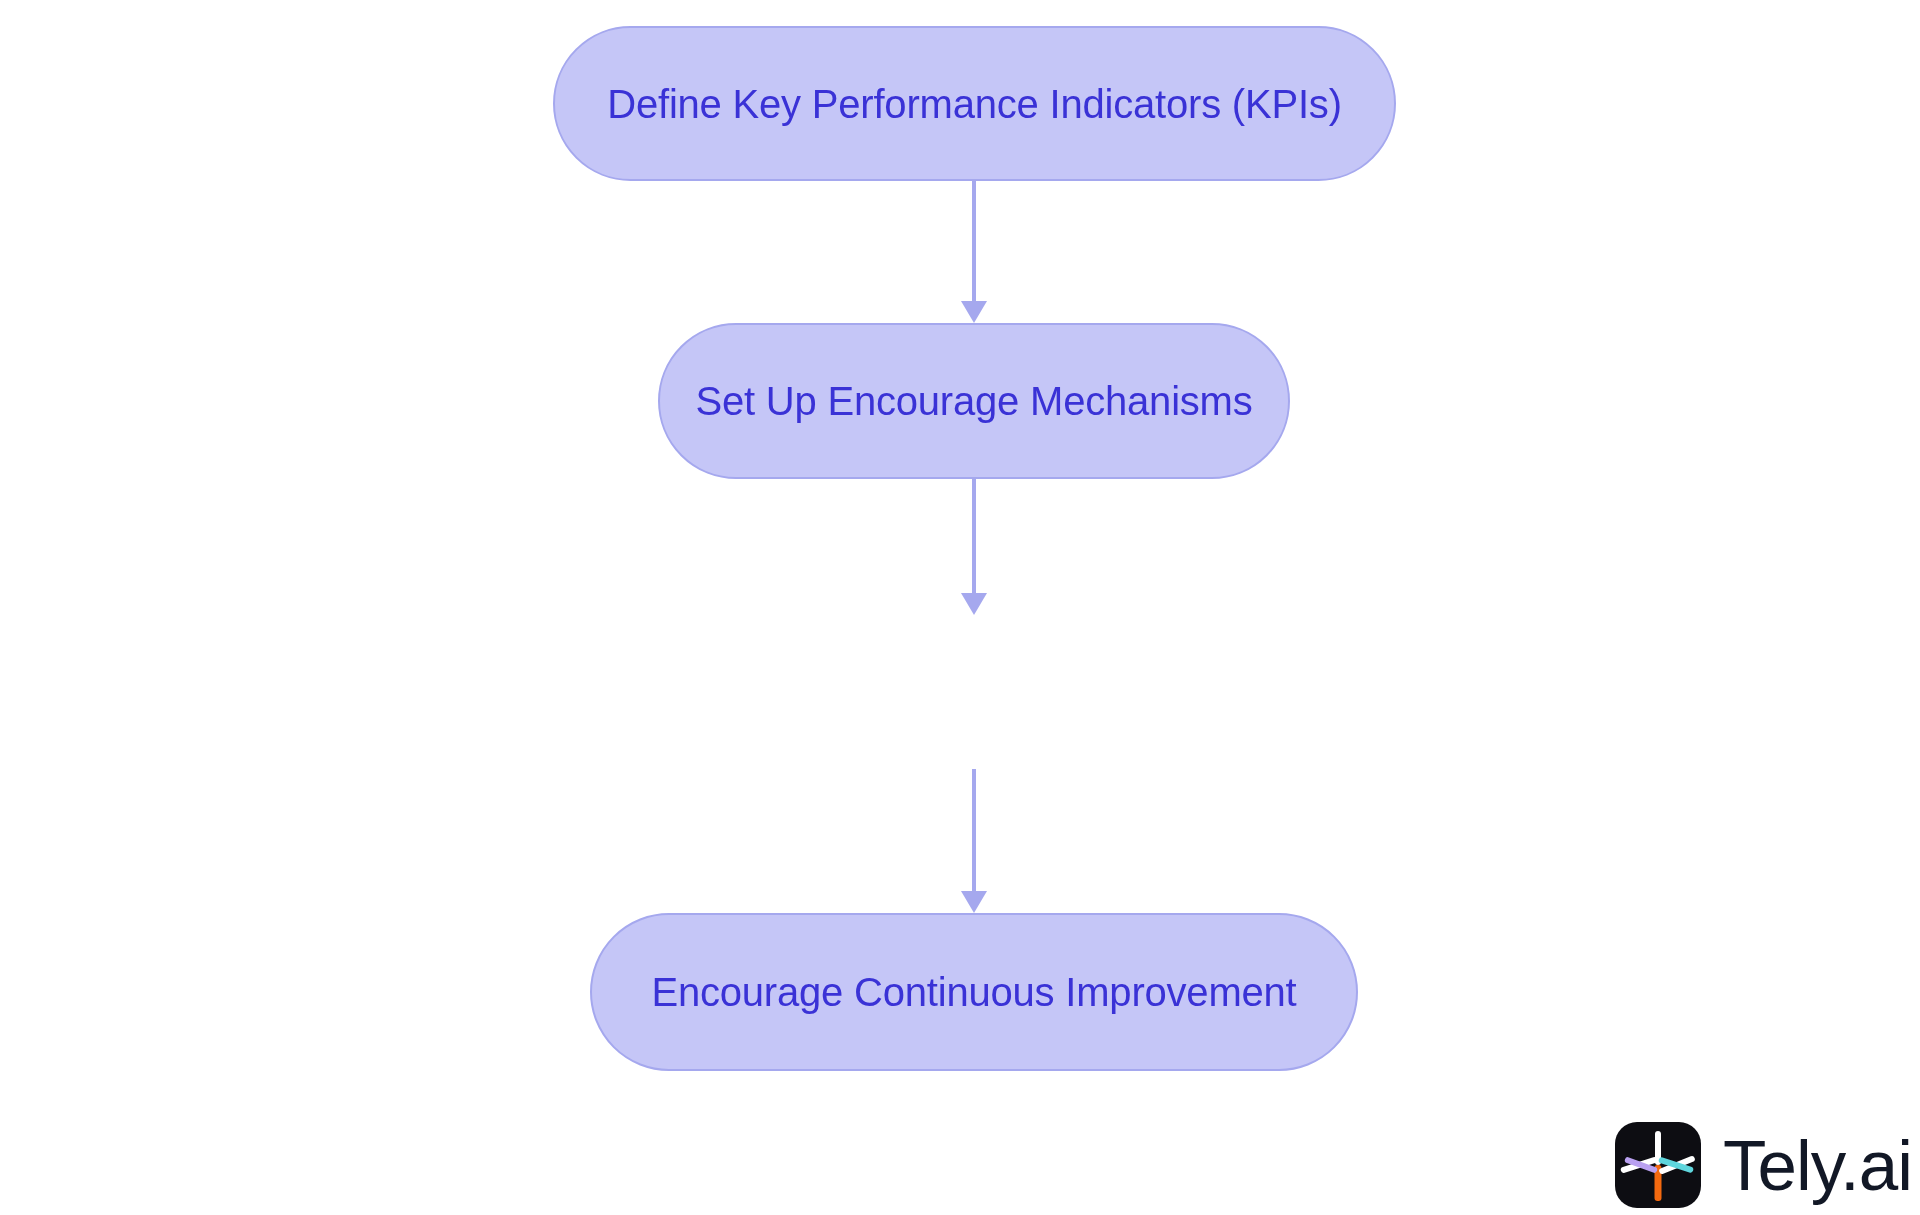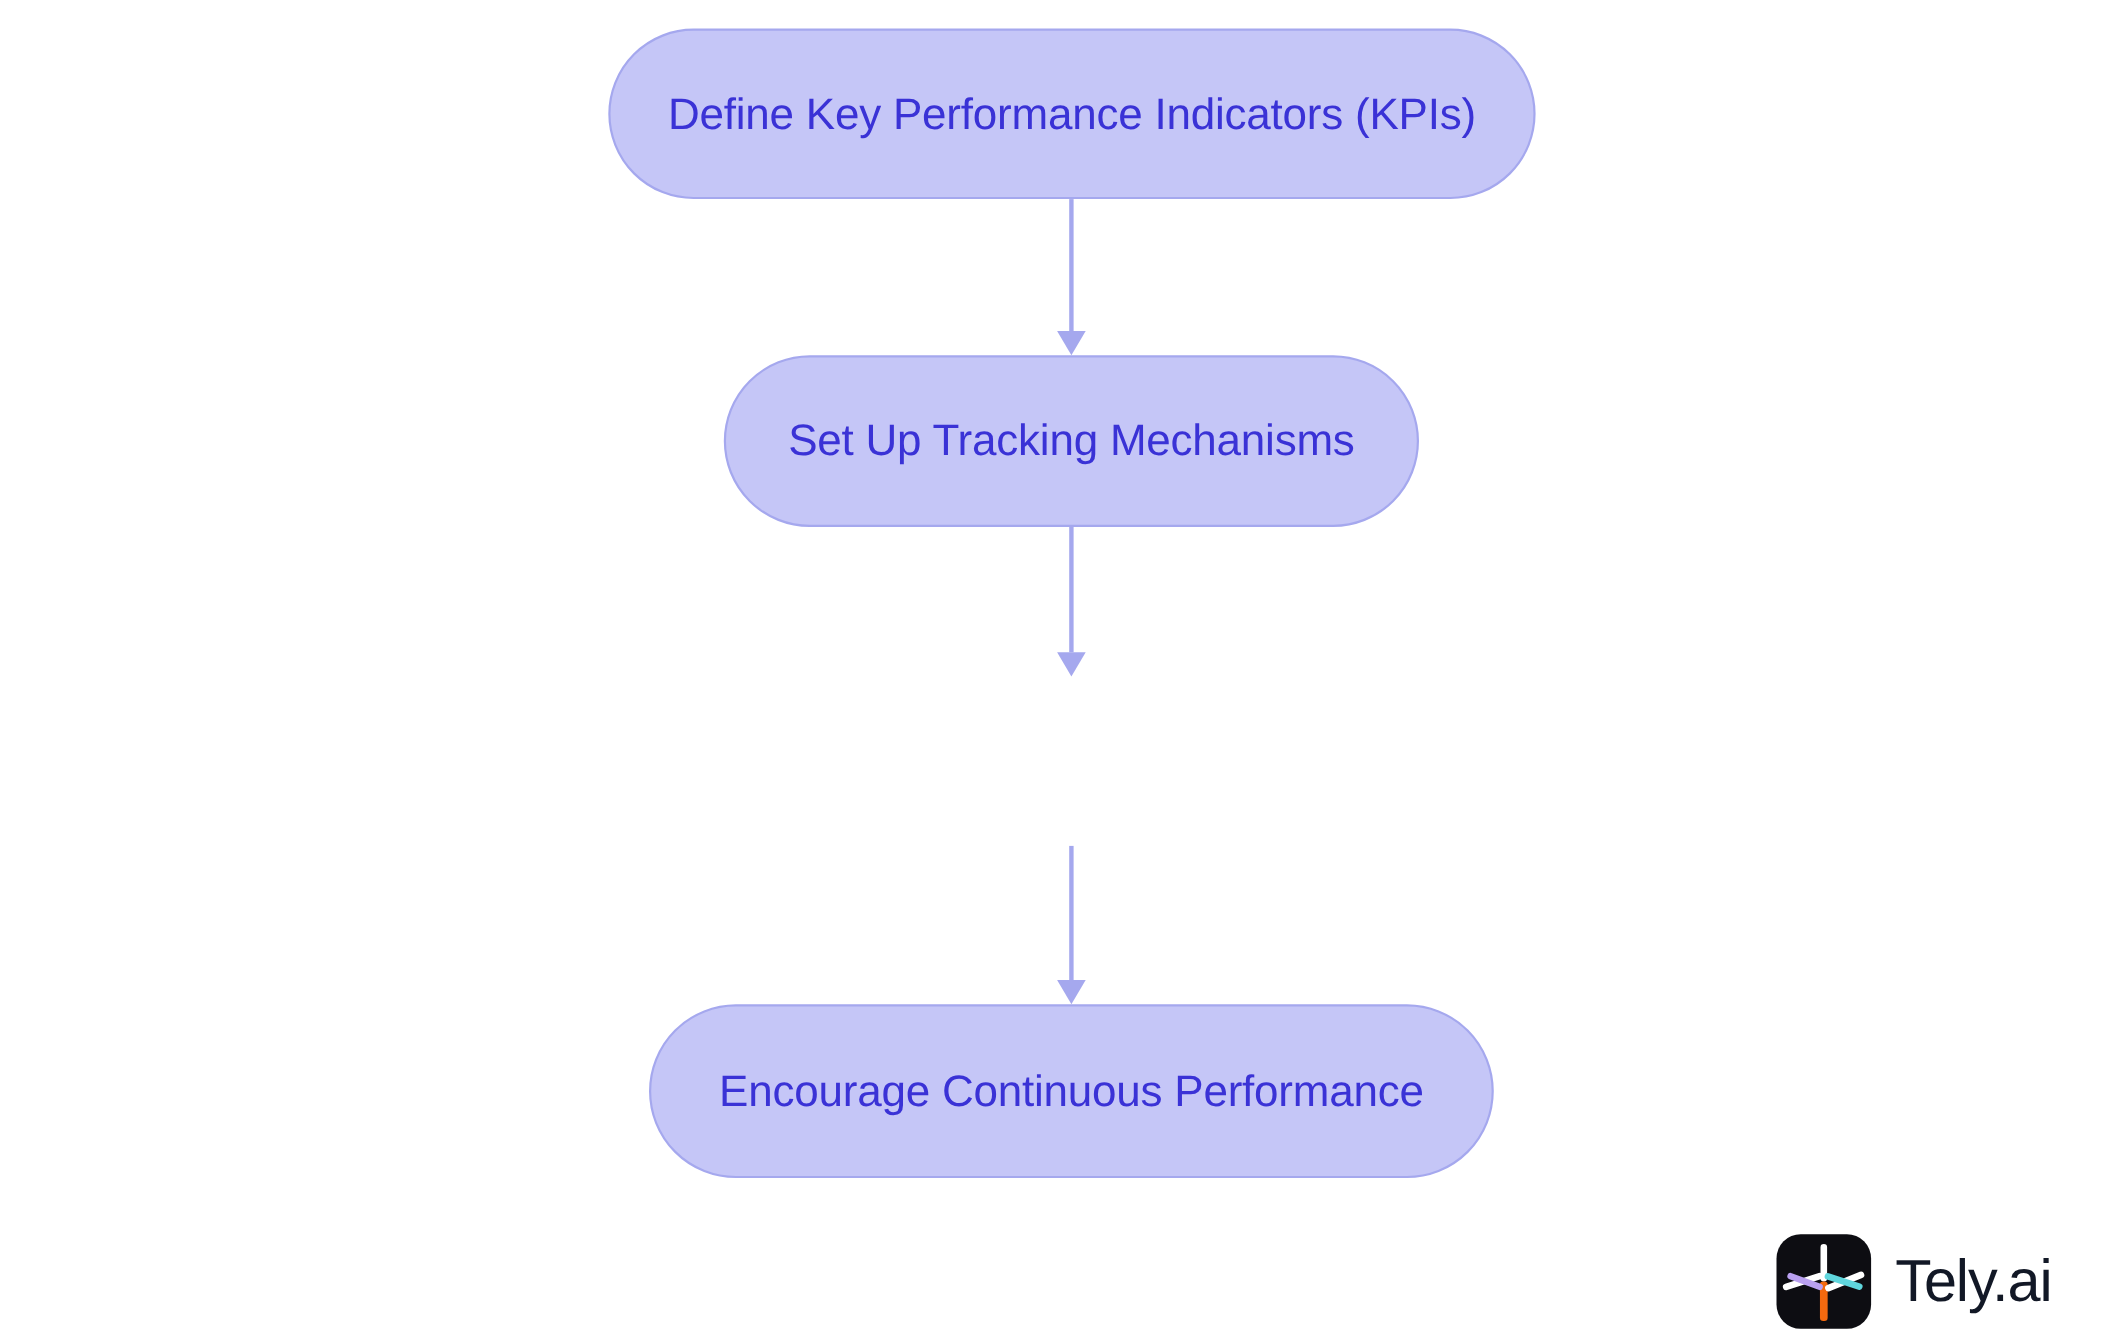--- a/index.html
+++ b/index.html
@@ -130,21 +130,21 @@
     transform: translate(-100%, -50%) rotate(-18deg);
   }
   .ray.r-purple-nw {
     width: 34px; height: 6px;
     background: #b9a0f0;
     transform: translate(-100%, -50%) rotate(20deg);
   }
   #brand-name {
     color: #121826;
     font-family: "Liberation Sans", sans-serif;
-    font-size: 54px;
+    font-size: 71px;
     font-weight: 400;
     letter-spacing: -1px;
     line-height: 1;
     white-space: nowrap;
   }
 </style>
 </head>
 <body>
 
 <div id="flow-canvas">
@@ -152,36 +152,36 @@
   <div class="node" id="node-0">
     <span class="node-label">Define Key Performance Indicators (KPIs)</span>
   </div>
 
   <div class="connector" id="connector-0">
     <div class="stem"></div>
     <div class="head"></div>
   </div>
 
   <div class="node" id="node-1">
-    <span class="node-label">Set Up Tracking Mechanisms</span>
+    <span class="node-label">Set Up Encourage Mechanisms</span>
   </div>
 
   <div class="connector" id="connector-1">
     <div class="stem"></div>
     <div class="head"></div>
   </div>
 
 
   <div class="connector" id="connector-2">
     <div class="stem"></div>
     <div class="head"></div>
   </div>
 
   <div class="node" id="node-3">
-    <span class="node-label">Encourage Continuous Performance</span>
+    <span class="node-label">Encourage Continuous Improvement</span>
   </div>
 
   <div id="brand">
     <div id="brand-mark">
       <span class="ray r-white-up"></span>
       <span class="ray r-orange-down"></span>
       <span class="ray r-white-ne"></span>
       <span class="ray r-cyan-e"></span>
       <span class="ray r-white-w"></span>
       <span class="ray r-purple-nw"></span>

